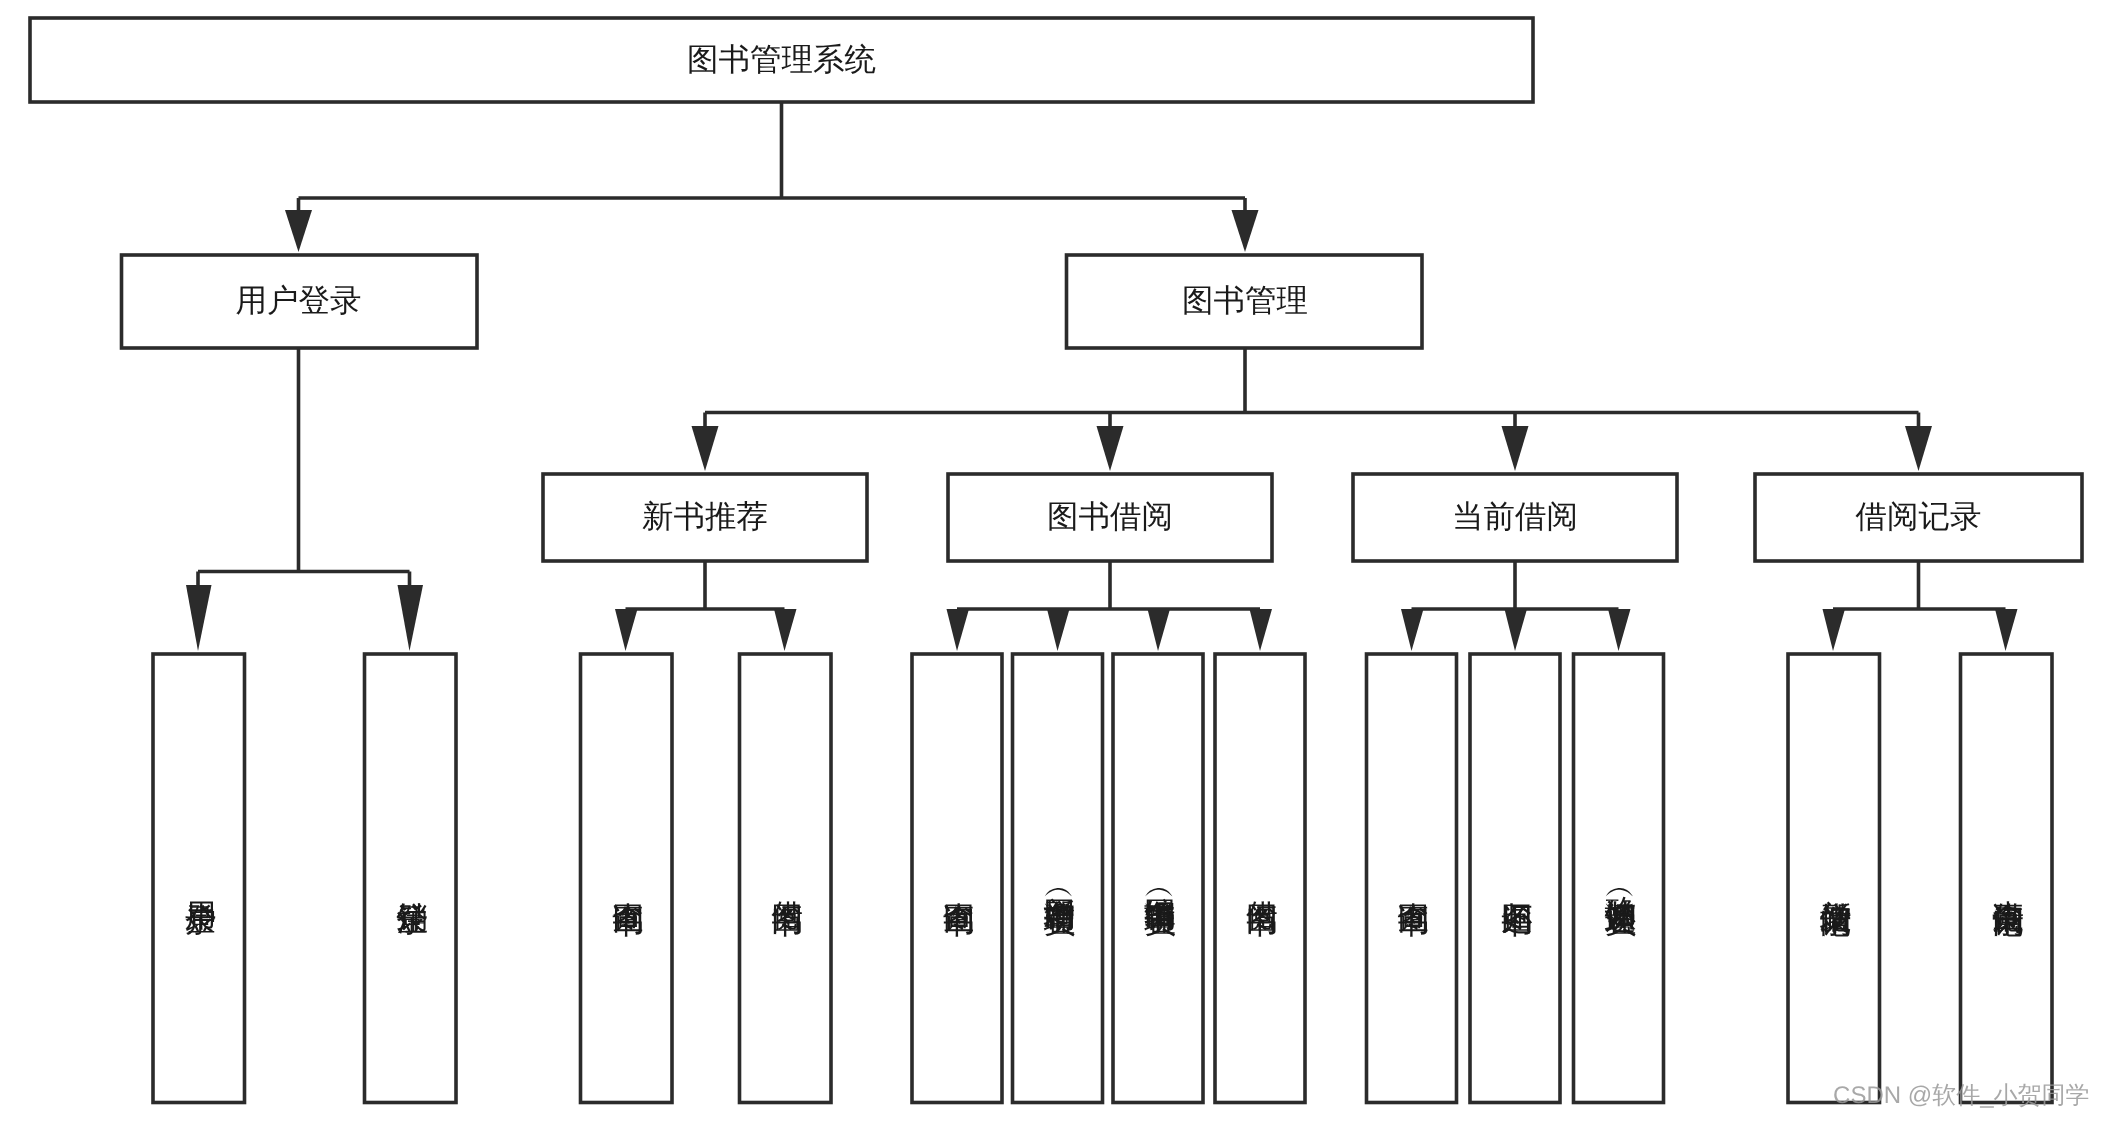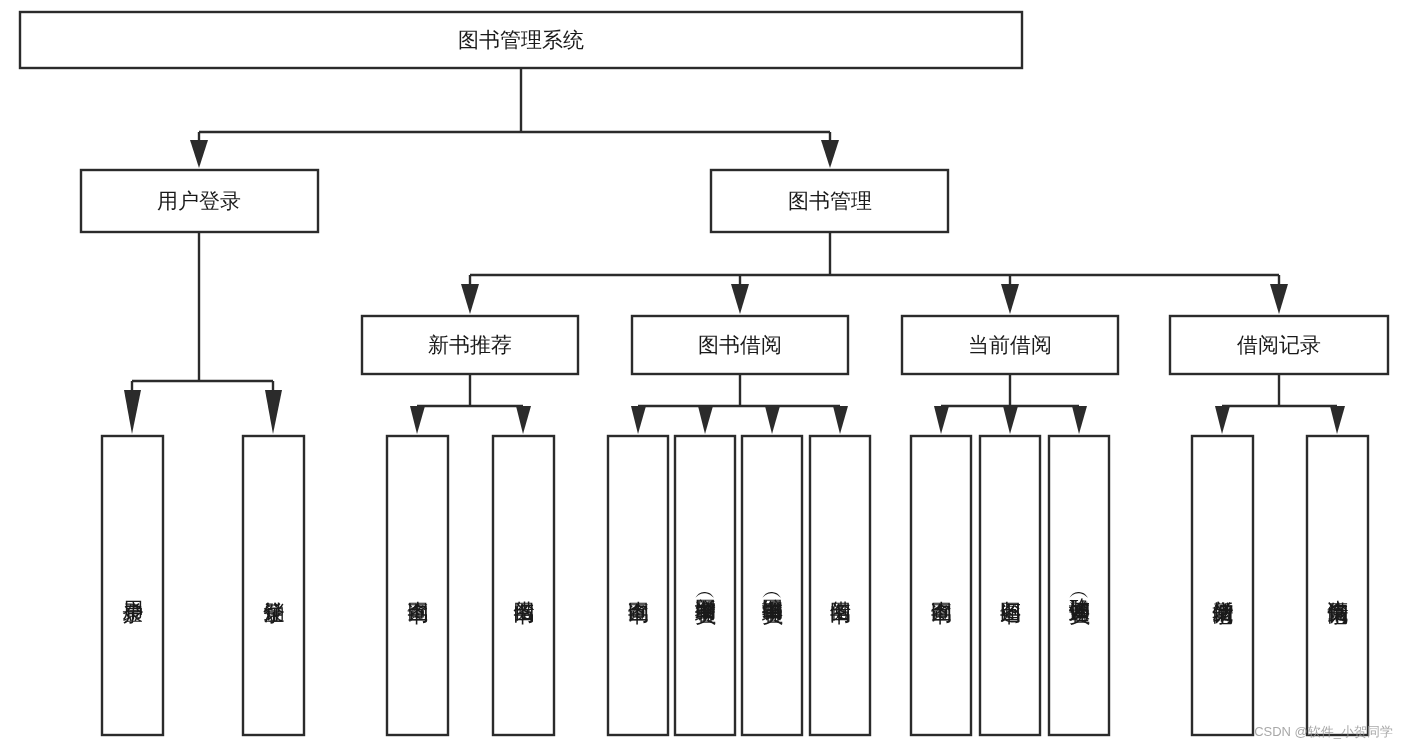--- a/index.html
+++ b/index.html
@@ -64,21 +64,21 @@
     letter-spacing: 1px;
     white-space: nowrap;
     pointer-events: none;
     text-align: center;
   }
   .watermark {
     position: absolute;
     right: 12px;
     bottom: 6px;
     font-family: "Liberation Sans", "DejaVu Sans", sans-serif;
-    font-size: 13px;
+    font-size: 16px;
     color: #9a9a9a;
     opacity: 0.85;
     white-space: nowrap;
   }
 </style>
 </head>
 <body>
 
 <div id="diagram-root">
 

